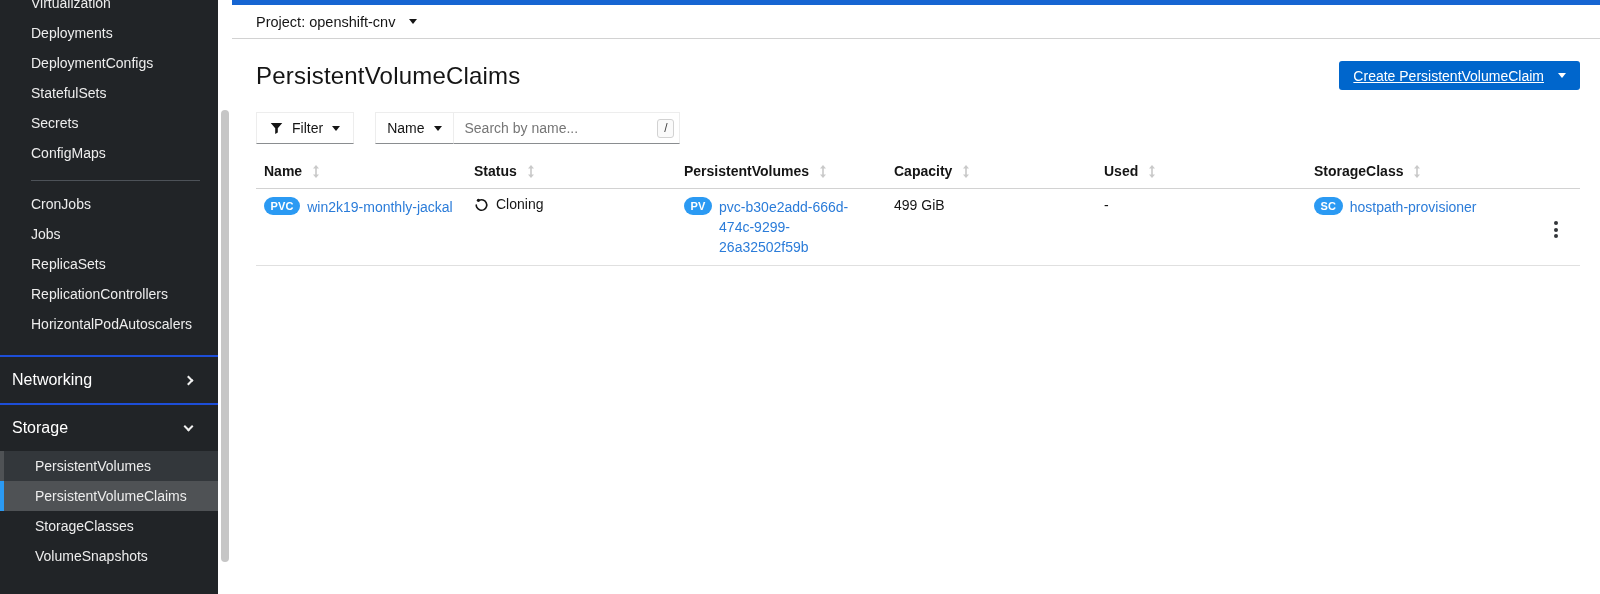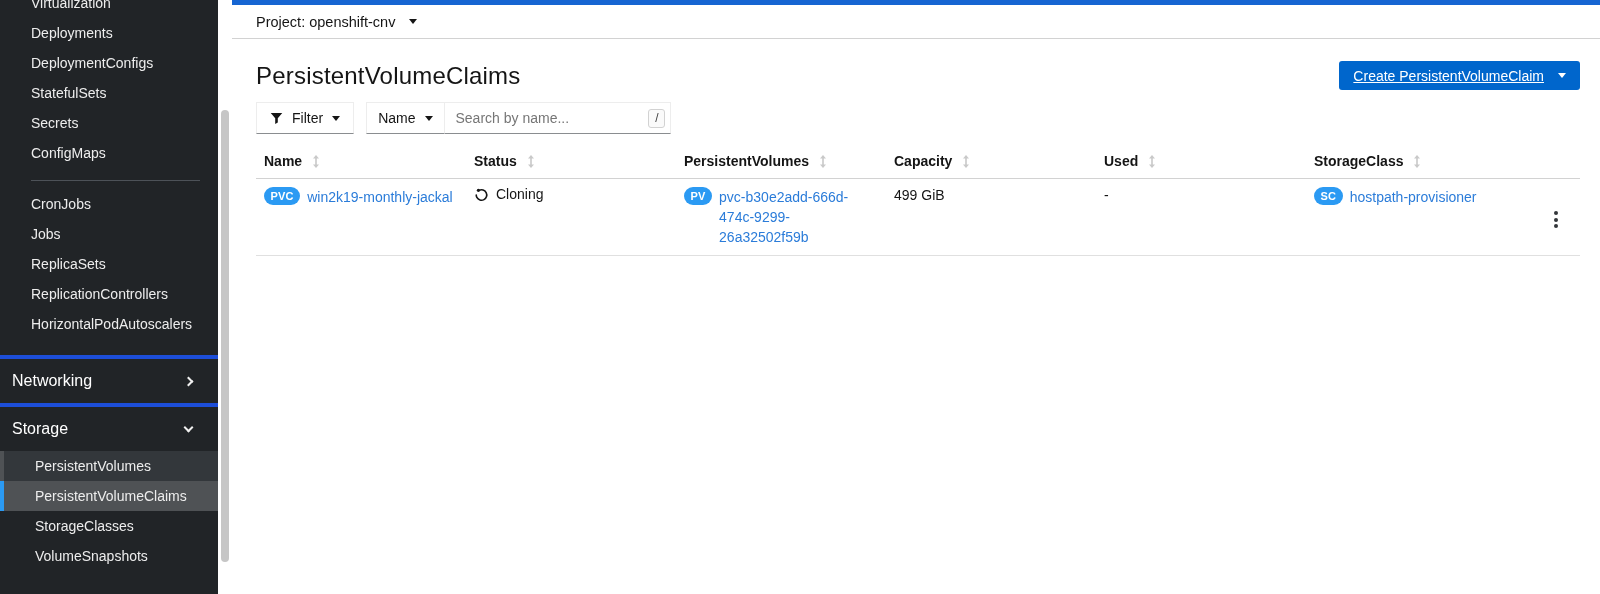--- a/index.html
+++ b/index.html
@@ -17,21 +17,21 @@
   .nav-item {
     height: 30px; display: flex; align-items: center;
     padding-left: 31px; color: #ededed; font-size: 14px; cursor: pointer;
   }
   .nav-divider {
     border: none; border-top: 1px solid #4d5258;
     margin: 12px 18px 8px 31px;
   }
   .nav-section {
     height: 48px; display: flex; align-items: center; justify-content: space-between;
-    padding: 0 26px 0 12px; border-top: 4px solid #1d4ed8;
+    padding: 0 26px 0 12px; border-top: 2px solid #1d4ed8;
     color: #fff; font-size: 16px; cursor: pointer; text-align: center;
   }
   .chev {
     display: inline-block; width: 7px; height: 7px;
     border-right: 2px solid #f0f0f0; border-bottom: 2px solid #f0f0f0;
   }
   .chev.right { transform: rotate(-45deg); }
   .chev.down  { transform: rotate(45deg); margin-top: -4px; }
   .sub-item {
     height: 30px; display: flex; align-items: center;
@@ -73,21 +73,21 @@
     margin-top: 22px; display: flex; align-items: center; justify-content: space-between;
   }
   h1.page-title { font-size: 24px; font-weight: 500; color: #151515; letter-spacing: 0.2px; }
   .create-btn {
     display: flex; align-items: center; gap: 14px;
     background: #0066cc; color: #fff; border: none; border-radius: 3px;
     height: 29px; padding: 0 14px; font-family: inherit; font-size: 14px; cursor: pointer; text-decoration: underline;
   }
 
   
-  .toolbar { margin-top: 12px; display: flex; align-items: center; gap: 12px; }
+  .toolbar { margin-top: 22px; display: flex; align-items: center; gap: 21px; }
   .ctl {
     height: 32px; background: #fff; font-family: inherit; font-size: 14px; color: #151515;
     border: 1px solid #ededed; border-bottom-color: #8a8d90; cursor: pointer;
   }
   .filter-toggle { display: flex; align-items: center; gap: 9px; padding: 0 13px; }
   .search-group { display: flex; }
   .name-select { display: flex; align-items: center; gap: 10px; padding: 0 11px; }
   .search-box {
     position: relative; width: 227px; margin-left: -1px;
     height: 32px; border: 1px solid #ededed; border-bottom-color: #8a8d90; background: #fff;

